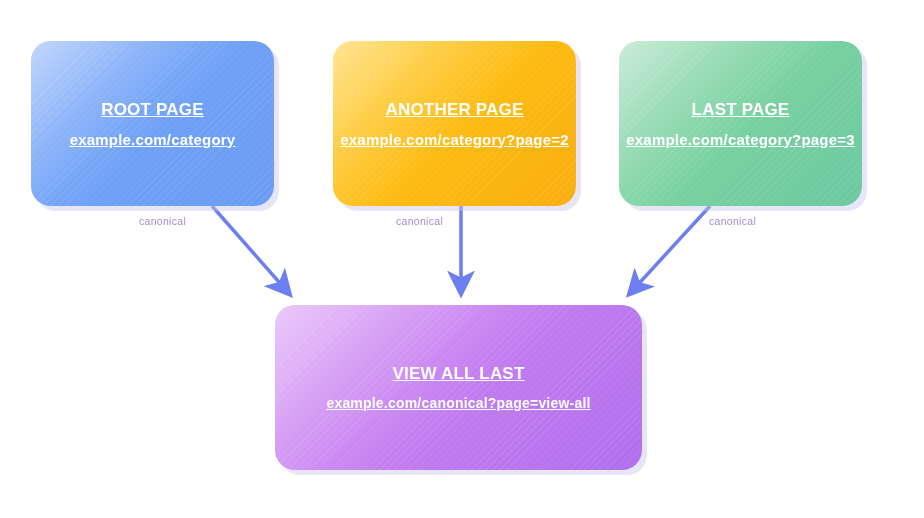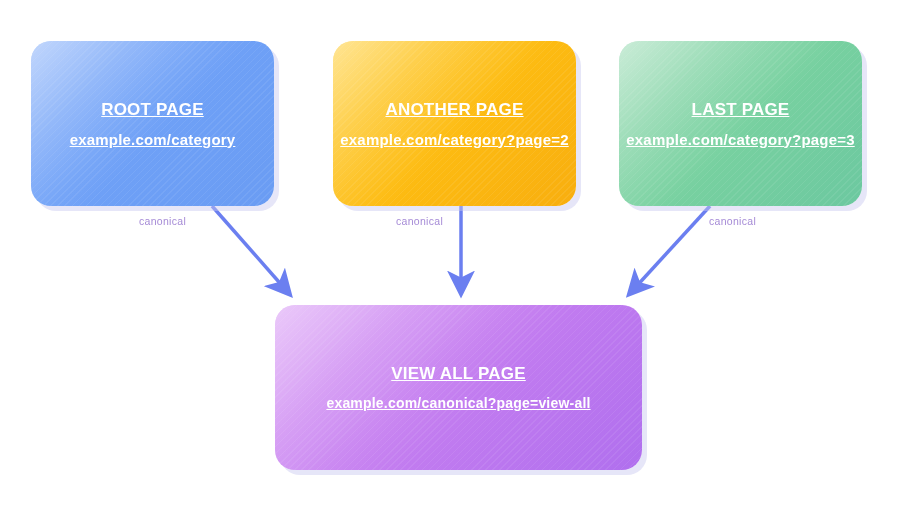--- a/index.html
+++ b/index.html
@@ -63,19 +63,19 @@
   <div class="title">ANOTHER PAGE</div>
   <div class="url">example.com/category?page=2</div>
 </div>
 
 <div class="box" id="box-last">
   <div class="title">LAST PAGE</div>
   <div class="url">example.com/category?page=3</div>
 </div>
 
 <div class="box" id="box-viewall">
-  <div class="title">VIEW ALL PAGE</div>
+  <div class="title">VIEW ALL LAST</div>
   <div class="url">example.com/canonical?page=view-all</div>
 </div>
 
 <div class="label" id="lbl-1">canonical</div>
 <div class="label" id="lbl-2">canonical</div>
 <div class="label" id="lbl-3">canonical</div>
 
 </body></html>

